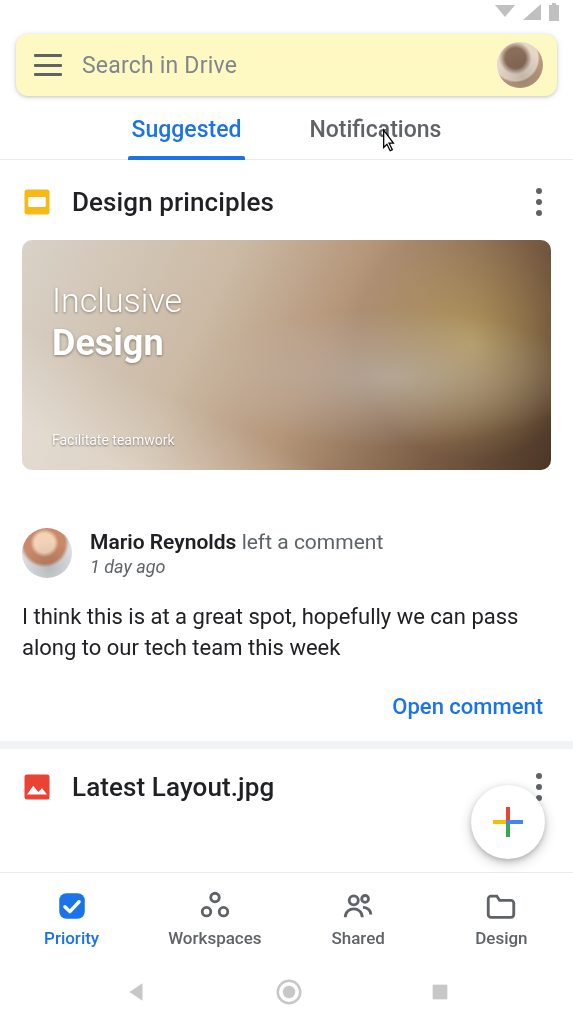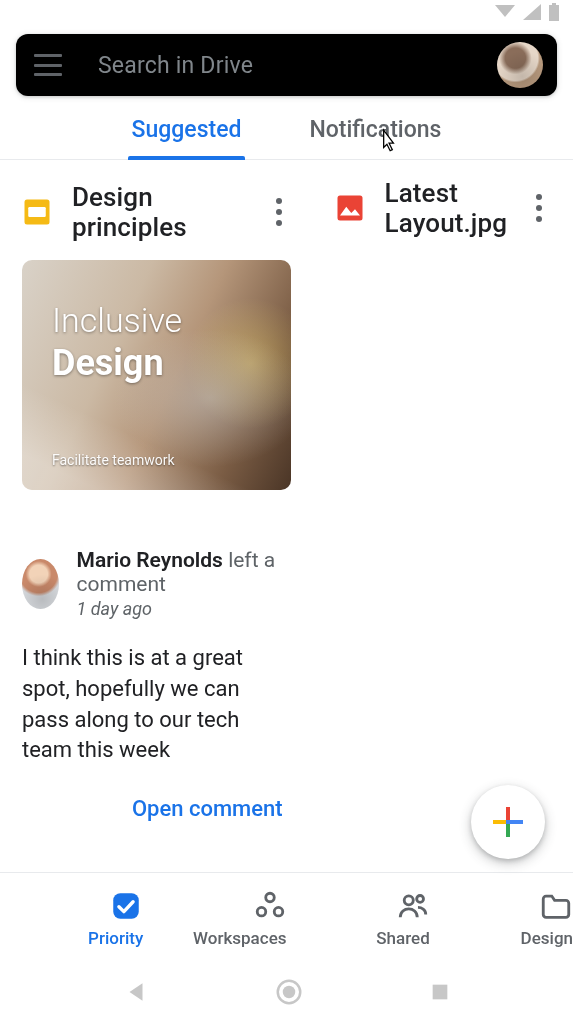--- a/index.html
+++ b/index.html
@@ -5,36 +5,36 @@
   * { box-sizing: border-box; margin: 0; padding: 0; }
   html, body { width: 573px; height: 1024px; font-family: 'Roboto', 'Helvetica Neue', Arial, sans-serif; background: #fff; color: #202124; overflow: hidden; }
   body { display: flex; flex-direction: column; }
 
   
   .status-bar { height: 24px; display: flex; justify-content: flex-end; align-items: center; gap: 8px; padding-right: 14px; color: #b0b0b0; }
   .status-bar svg { display: block; }
 
   
   .search-wrap { padding: 10px 16px 6px 16px; }
-  .search-bar { height: 62px; border-radius: 12px; background: #000000; box-shadow: 0 1px 3px rgba(60,64,67,0.2), 0 1px 6px rgba(60,64,67,0.15); display: flex; align-items: center; padding: 0 14px 0 18px; gap: 36px; }
+  .search-bar { height: 62px; border-radius: 12px; background: #fef9c3; box-shadow: 0 1px 3px rgba(60,64,67,0.2), 0 1px 6px rgba(60,64,67,0.15); display: flex; align-items: center; padding: 0 14px 0 18px; gap: 20px; }
   .hamburger { width: 28px; height: 22px; display: flex; flex-direction: column; justify-content: space-between; cursor: pointer; }
   .hamburger span { display: block; height: 3px; background: #5f6368; border-radius: 1px; }
   .search-text { flex: 1; font-size: 23px; color: #80868b; font-weight: 400; letter-spacing: 0.2px; }
   .avatar { width: 46px; height: 46px; border-radius: 50%; background: radial-gradient(circle at 40% 35%, #8a6d5a 0 25%, #e6d7c8 40% 55%, #b89a7e 60% 100%); position: relative; overflow: hidden; cursor: pointer; }
   .avatar::after { content:""; position:absolute; inset:0; background: radial-gradient(circle at 55% 75%, rgba(0,0,0,0.15), transparent 60%); }
 
   
   .tabs { display: flex; justify-content: center; gap: 60px; margin-top: 6px; border-bottom: 1px solid #e8eaed; position: relative; }
   .tab { font-size: 23px; font-weight: 500; color: #5f6368; padding: 8px 4px 16px 4px; cursor: pointer; position: relative; }
   .tab.active { color: #1a73e8; }
   .tab.active::after { content: ""; position: absolute; left: 0; right: 0; bottom: -1px; height: 4px; background: #1a73e8; border-radius: 2px 2px 0 0; }
   .cursor-overlay { position: absolute; left: 375px; top: 20px; width: 26px; height: 26px; pointer-events: none; }
 
   
-  .content { flex: 1; overflow: hidden; display: flex; flex-direction: row; }
+  .content { flex: 1; overflow: hidden; display: flex; flex-direction: column; }
 
   
   .card { padding: 0; }
   .card-header { display: flex; align-items: center; gap: 20px; padding: 22px 22px 18px 22px; }
   .file-icon { width: 30px; height: 30px; }
   .card-title { flex: 1; font-size: 26px; font-weight: 500; color: #202124; letter-spacing: 0.1px; }
   .more-btn { width: 24px; display: flex; flex-direction: column; align-items: center; gap: 5px; cursor: pointer; padding: 6px 0; }
   .more-btn span { width: 6px; height: 6px; background: #5f6368; border-radius: 50%; }
 
   
@@ -67,21 +67,21 @@
   .section-divider { height: 8px; background: #f1f3f4; }
 
   
   .card2-header { display: flex; align-items: center; gap: 20px; padding: 18px 22px 14px 22px; justify-content: center; }
 
   
   .fab { position: absolute; right: 28px; bottom: 165px; width: 74px; height: 74px; border-radius: 50%; background: #fff; box-shadow: 0 4px 12px rgba(60,64,67,0.3), 0 2px 4px rgba(60,64,67,0.2); display: flex; align-items: center; justify-content: center; cursor: pointer; }
 
   
   .bottom-nav { height: 92px; display: flex; border-top: 1px solid #e8eaed; background: #fff; }
-  .nav-item { flex: 1; display: flex; flex-direction: column; align-items: flex-end; justify-content: center; gap: 6px; cursor: pointer; }
+  .nav-item { flex: 1; display: flex; flex-direction: column; align-items: center; justify-content: center; gap: 6px; cursor: pointer; }
   .nav-icon { height: 32px; display: flex; align-items: center; justify-content: center; }
   .nav-label { font-size: 17px; font-weight: 500; color: #5f6368; }
   .nav-item.active .nav-label { color: #1a73e8; }
 
   
   .sys-nav { height: 60px; display: flex; align-items: center; justify-content: space-around; padding: 0 60px; }
   .sys-nav .btn { color: #bdbdbd; cursor: pointer; }
 </style>
 </head>
 <body>

